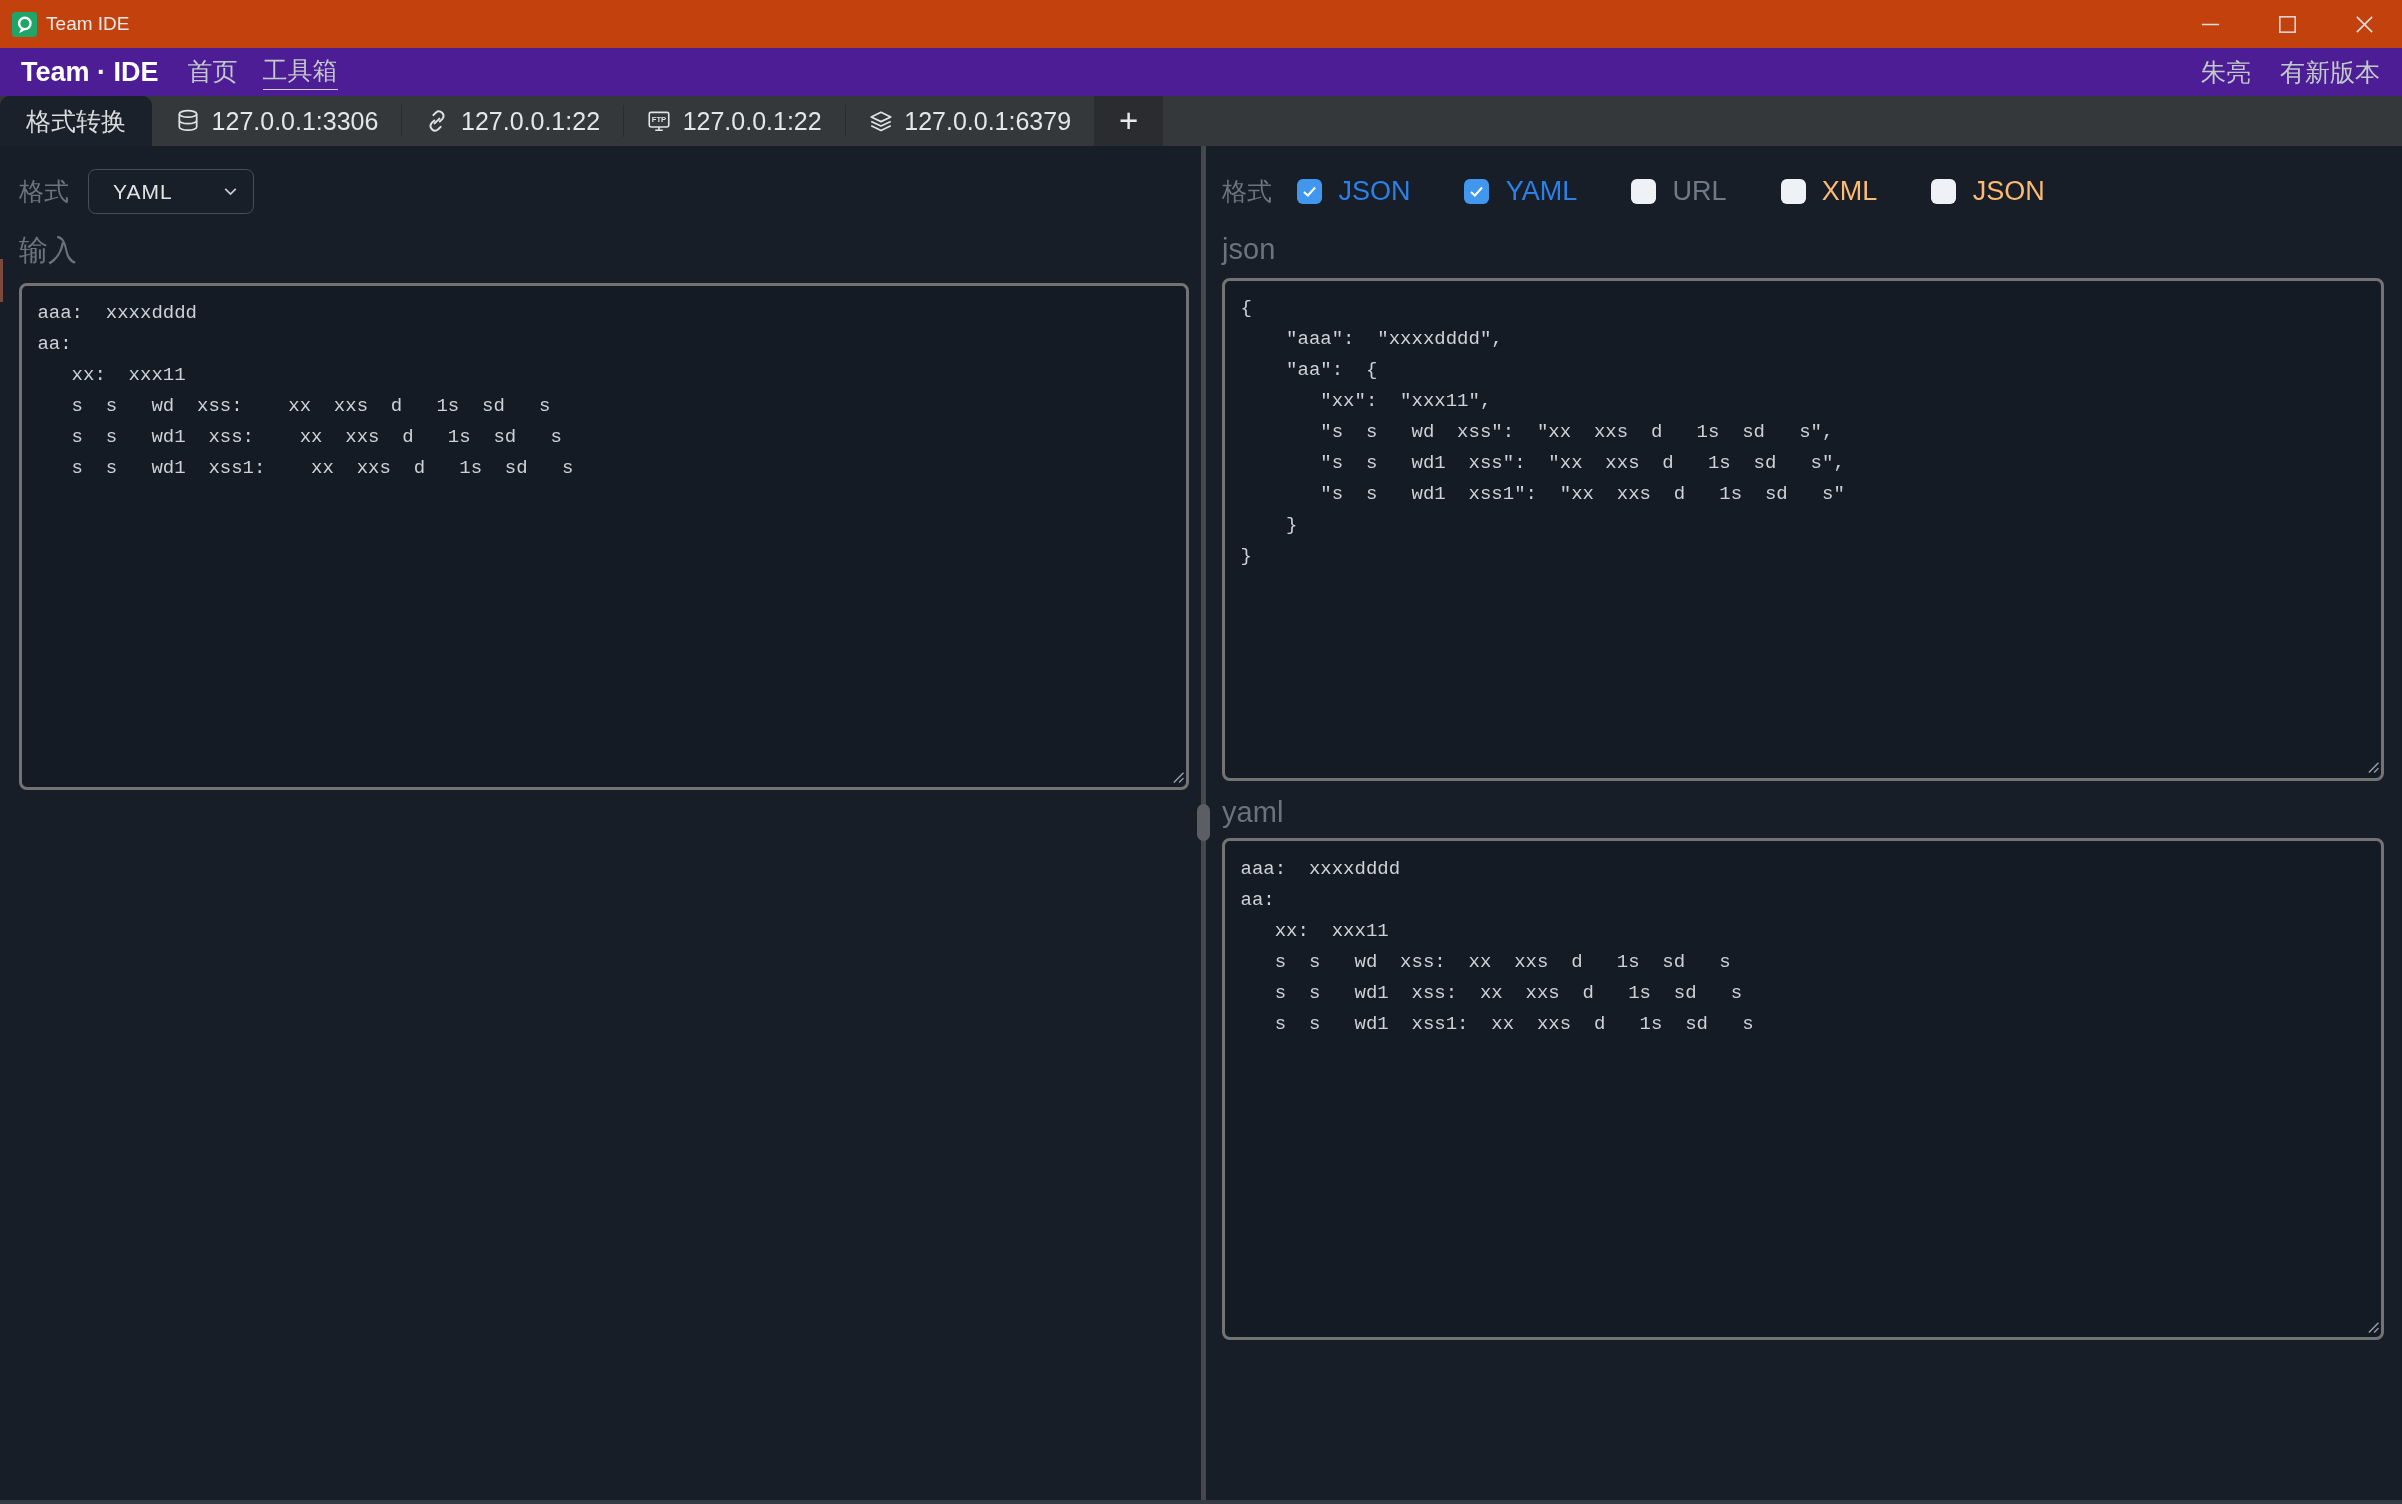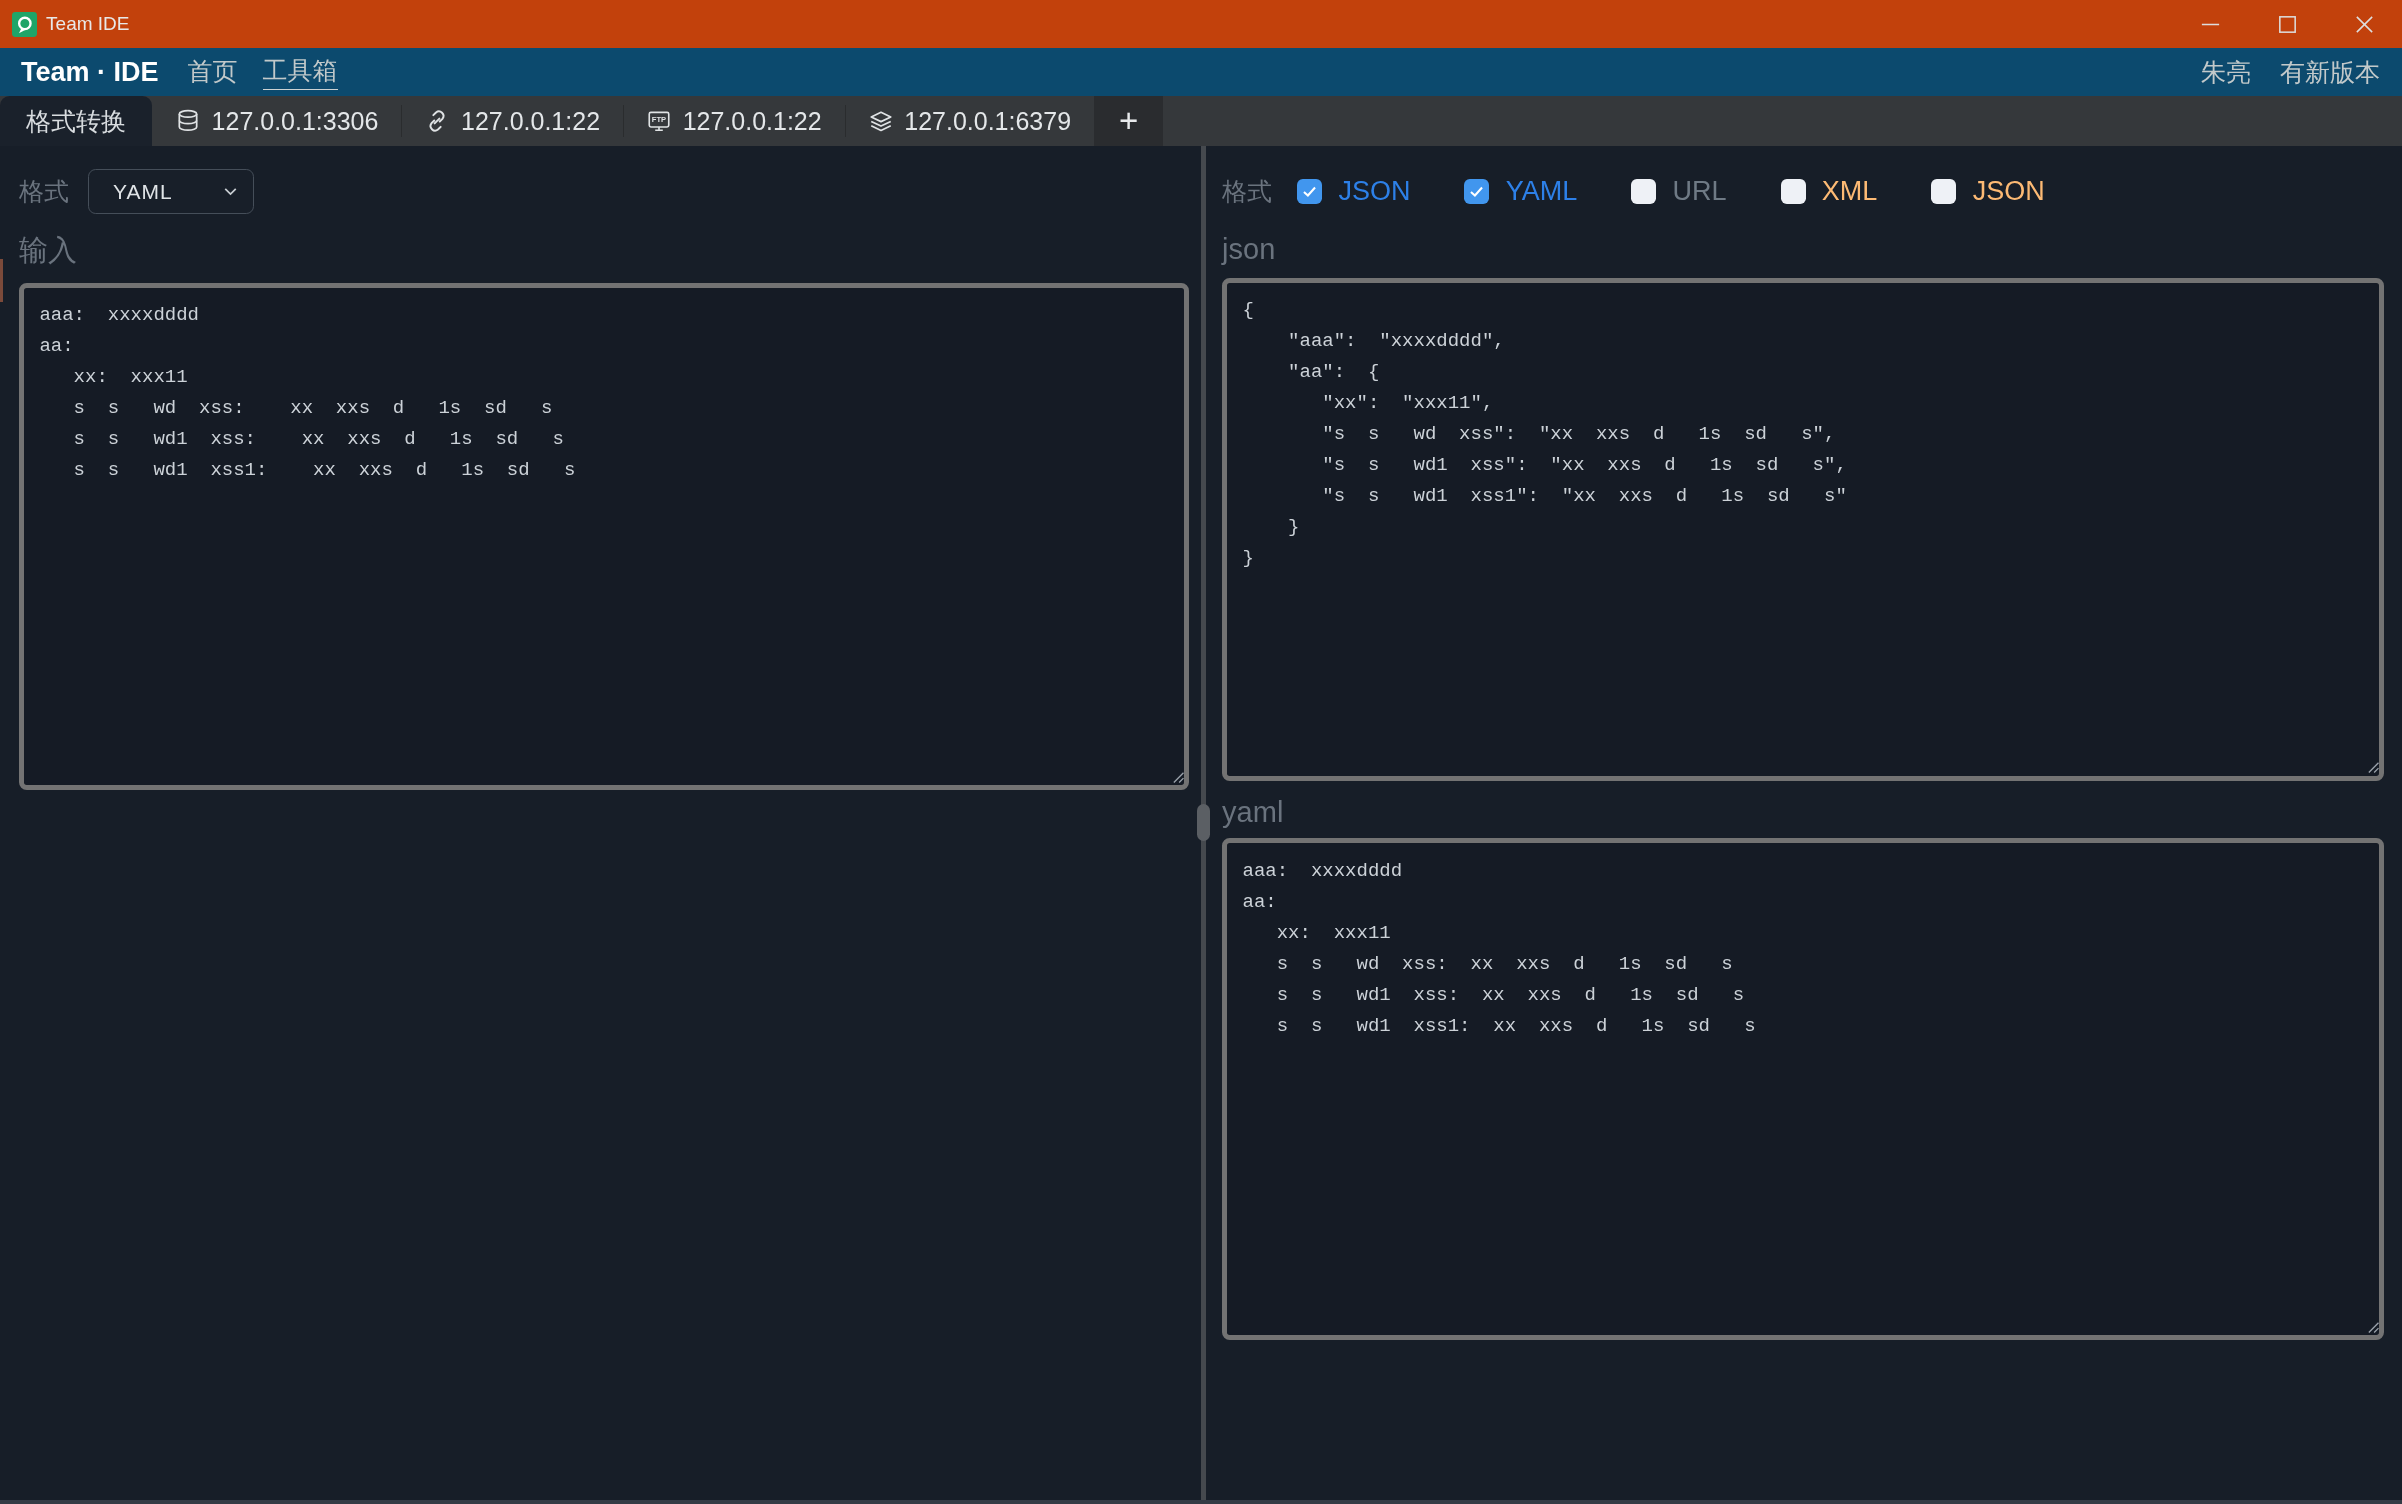--- a/index.html
+++ b/index.html
@@ -8,21 +8,21 @@
     font-family:"Liberation Sans","DejaVu Sans",sans-serif;
     background:#171e28; color:#ced3d9; position:relative;
   }
   
   .titlebar { height:48px; background:#c2410c; display:flex; align-items:center; }
   .logo { width:25px; height:25px; margin-left:11.5px; flex:0 0 auto; }
   .app-title { margin-left:9.6px; font-size:19px; color:#e8e8e8; }
   .win-controls { margin-left:auto; display:flex; height:100%; }
   .win-btn { width:77px; height:100%; display:flex; align-items:center; justify-content:center; cursor:default; }
   
-  .navbar { height:48px; background:#0c4a6e; display:flex; align-items:center; }
+  .navbar { height:48px; background:#4c1d95; display:flex; align-items:center; }
   .brand { margin-left:21px; font-size:27px; font-weight:bold; color:#ffffff; }
   .nav-menu { display:flex; align-items:center; margin-left:29px; gap:25px; }
   .nav-item { font-size:25px; color:#c2c9ca; padding-bottom:1.9px; }
   .nav-item.active { border-bottom:1.9px solid #ccd2d3; }
   .nav-right { margin-left:auto; margin-right:23px; display:flex; gap:29px; align-items:center;font-family:Liberation Serif, serif; }
   .nav-right span { font-size:25px; color:#c2c9ca; }
   
   .tabbar { height:50px; background:#35383b; display:flex; align-items:stretch; }
   .tab { display:flex; align-items:center; gap:10.6px; padding:14px 23px; font-size:25px;
          color:#e4e7e9; border-radius:9.6px 9.6px 0 0; position:relative; }
@@ -42,21 +42,21 @@
   .field-label { font-size:25px; color:#6a737e; }
   .format-row { margin-top:23px; height:45px; display:flex; align-items:center; }
   .select { margin-left:19px; width:166px; height:45px; border:1px solid #454e59; border-radius:7.7px;
             display:flex; align-items:center; background:#181f29; }
   .select-value { font-size:21px; color:#e0e4e7; margin-left:24px; letter-spacing:1px; }
   .select-arrow { margin-left:auto; margin-right:12.5px; width:21px; height:21px; display:flex; }
   .section-label { font-size:29px; color:#6a737e; }
   .lp-input-label { margin-top:17.3px; }
   .ta-wrap { position:relative; }
   textarea {
-    display:block; width:100%; background:#151b25; border:5px solid #737373; border-radius:7.7px;
+    display:block; width:100%; background:#151b25; border:3px solid #737373; border-radius:7.7px;
     color:#ccd2d8; font-family:"Liberation Mono","DejaVu Sans Mono",monospace;
     font-size:19px; line-height:31px; padding:12.5px 15.4px; resize:none; outline:none;
     overflow:hidden; white-space:pre;
   }
   .lp-ta-wrap { margin-top:11.5px; width:1170px; }
   .lp-ta { height:507px; }
   .rp-json-label { margin-top:19px; }
   .rp-json-wrap { margin-top:11.5px; }
   .rp-json-ta { height:503px; }
   .rp-yaml-label { margin-top:15.4px; }

